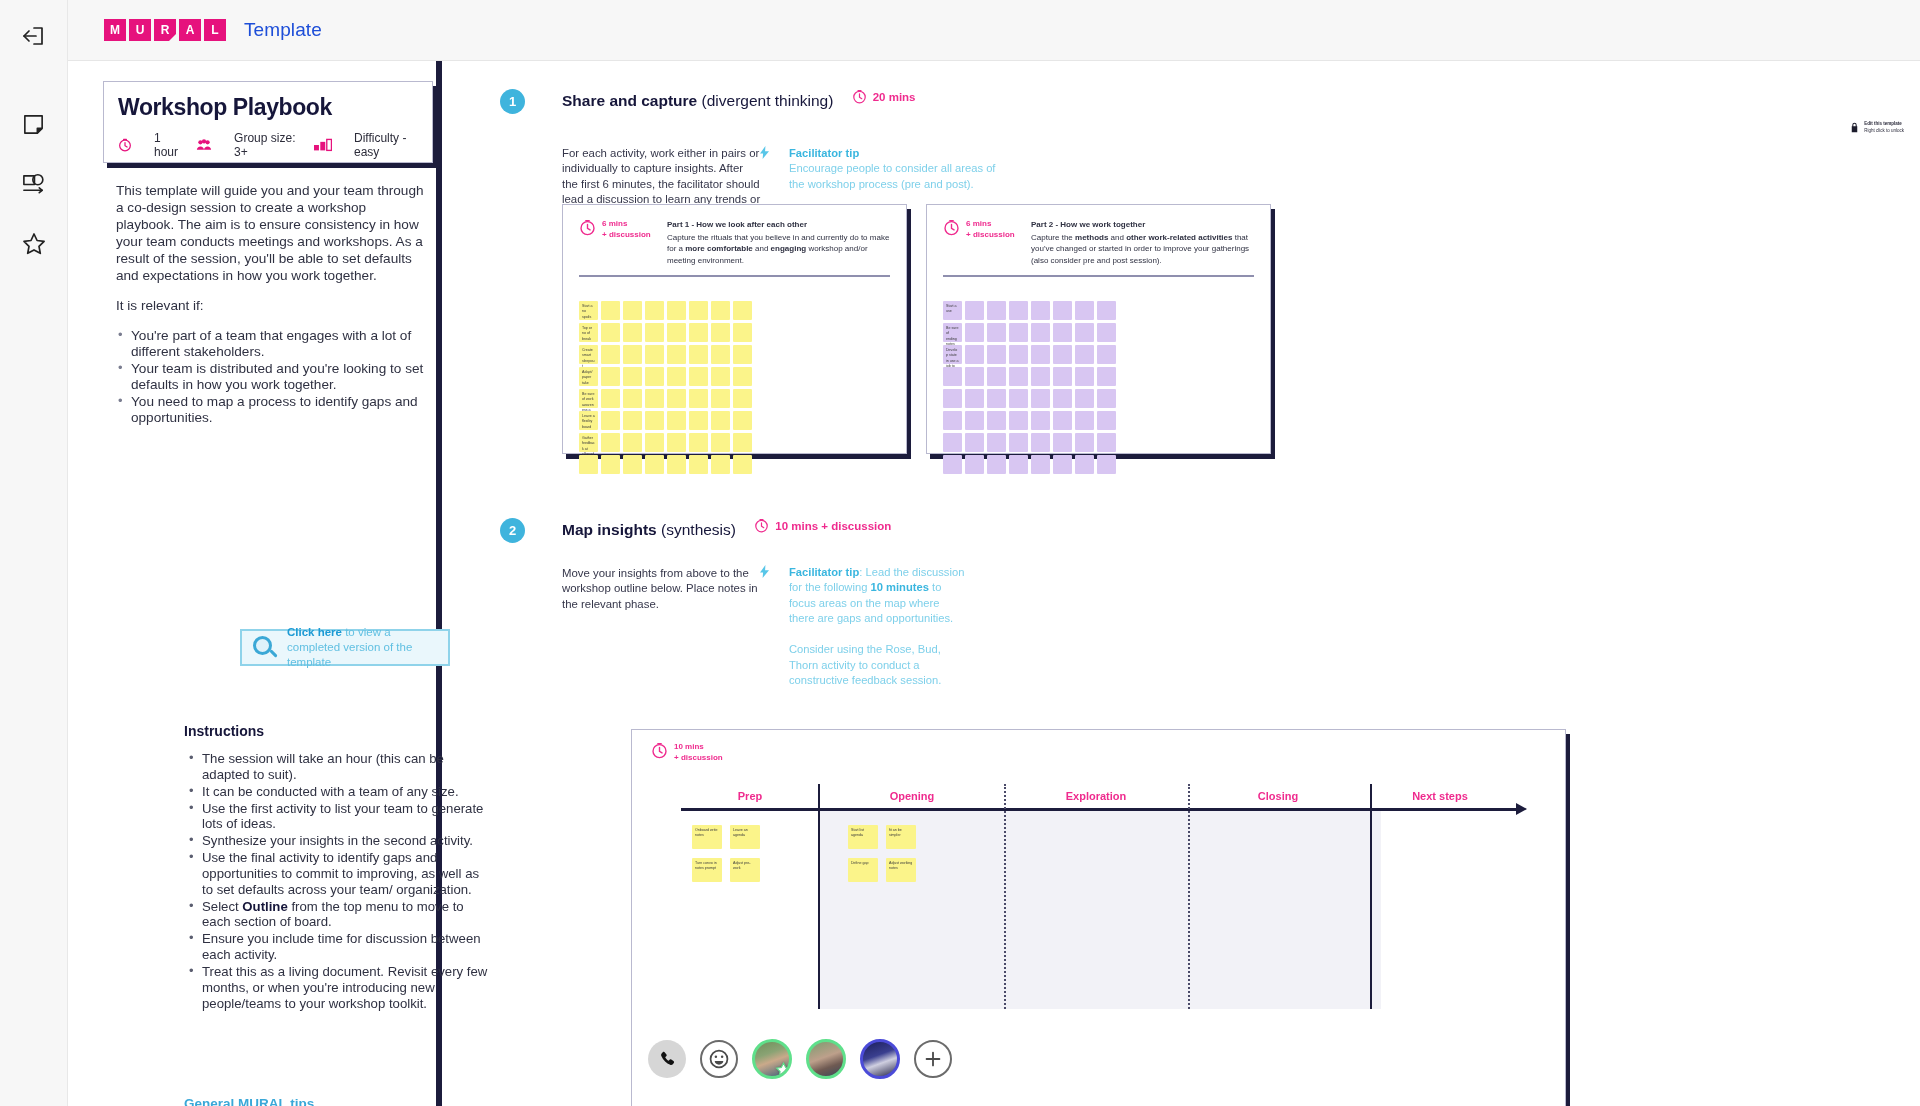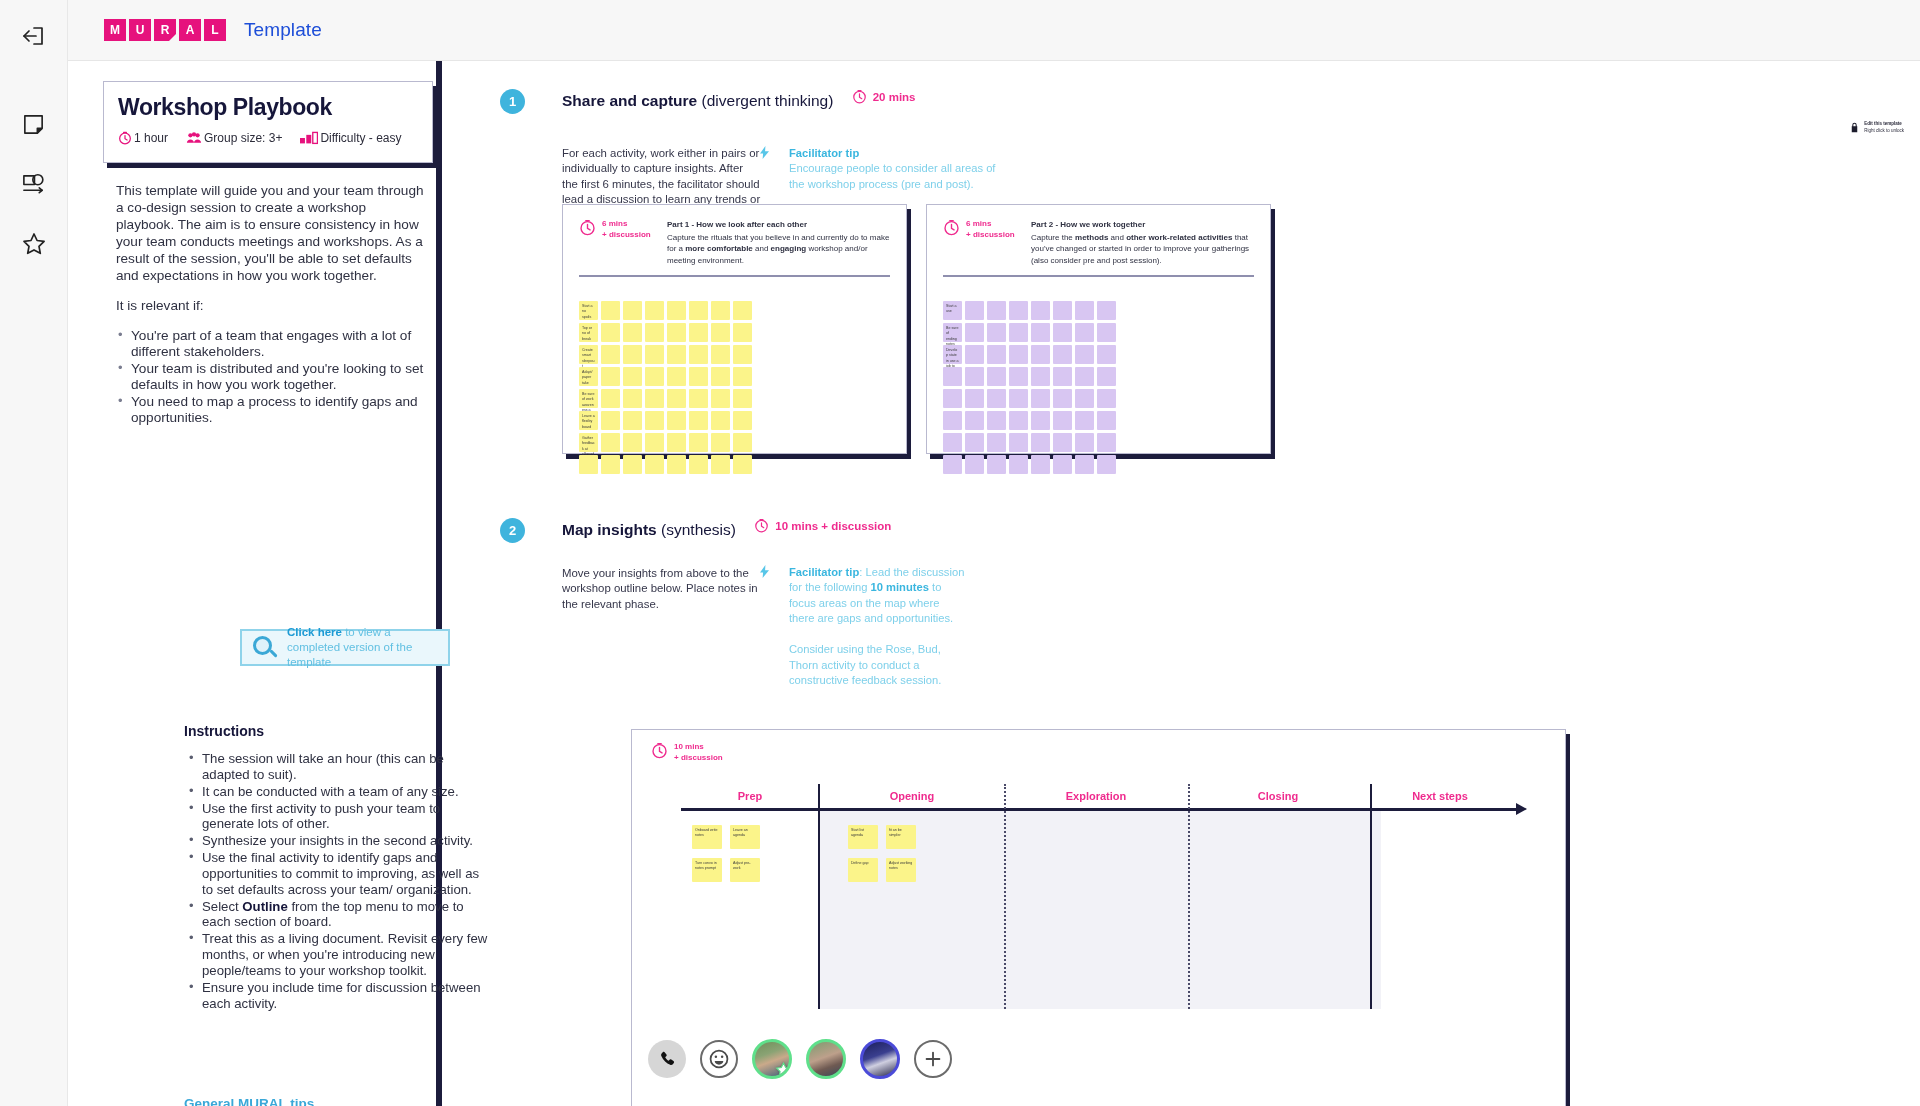--- a/index.html
+++ b/index.html
@@ -61,21 +61,21 @@
   .doc-col { position: absolute; left: 20px; top: 0; width: 345px; height: 1045px; }
 
   .hero {
     position: absolute; left: 15px; top: 20px; width: 330px; height: 82px;
     background: #fff; border: 1px solid #b9b9cf;
     box-shadow: 4px 5px 0 0 #1c1c3c;
     padding: 12px 14px 0 14px;
   }
   .hero h1 { font-size: 23px; color: #16163a; letter-spacing: -0.4px; font-weight: bold; }
   .hero-meta { display: flex; align-items: center; gap: 18px; margin-top: 10px; }
-  .meta-item { display: flex; align-items: center; gap: 2px; font-size: 12px; color: #2c2c3a; }
+  .meta-item { display: flex; align-items: center; gap: 22px; font-size: 12px; color: #2c2c3a; }
   .meta-item .ic { color: #e6127d; display: flex; align-items: center; }
 
   .body-copy {
     position: absolute; left: 28px; top: 122px; width: 312px;
     font-size: 13.6px; line-height: 1.25; color: #2f3142;
   }
   .body-copy p { margin-bottom: 13px; }
   .body-copy ul { list-style: none; margin-top: 2px; }
   .body-copy ul li {
     position: relative; padding-left: 15px; margin-bottom: 1px; line-height: 1.18;
@@ -339,26 +339,26 @@
         </span>
         <span class="ctext">
           <b>Click here</b><span> to view a completed version of the template</span>
         </span>
       </div>
 
       <div class="instructions-h">Instructions</div>
       <ul class="instructions">
         <li>The session will take an hour (this can be adapted to suit).</li>
         <li>It can be conducted with a team of any size.</li>
-        <li>Use the first activity to push your team to generate lots of other.</li>
+        <li>Use the first activity to list your team to generate lots of ideas.</li>
         <li>Synthesize your insights in the second activity.</li>
         <li>Use the final activity to identify gaps and opportunities to commit to improving, as well as to set defaults across your team/ organization.</li>
         <li><span>Select </span><b>Outline</b><span> from the top menu to move to each section of board.</span></li>
+        <li>Ensure you include time for discussion between each activity.</li>
         <li>Treat this as a living document. Revisit every few months, or when you're introducing new people/teams to your workshop toolkit.</li>
-        <li>Ensure you include time for discussion between each activity.</li>
       </ul>
 
       <div class="general-tips">General MURAL tips</div>
     </div>
 
     <div class="step" style="left:432px; top:28px;">
       <div class="step-num">1</div>
     </div>
     <div class="step" style="left:494px; top:28px;">
       <div class="step-title">

